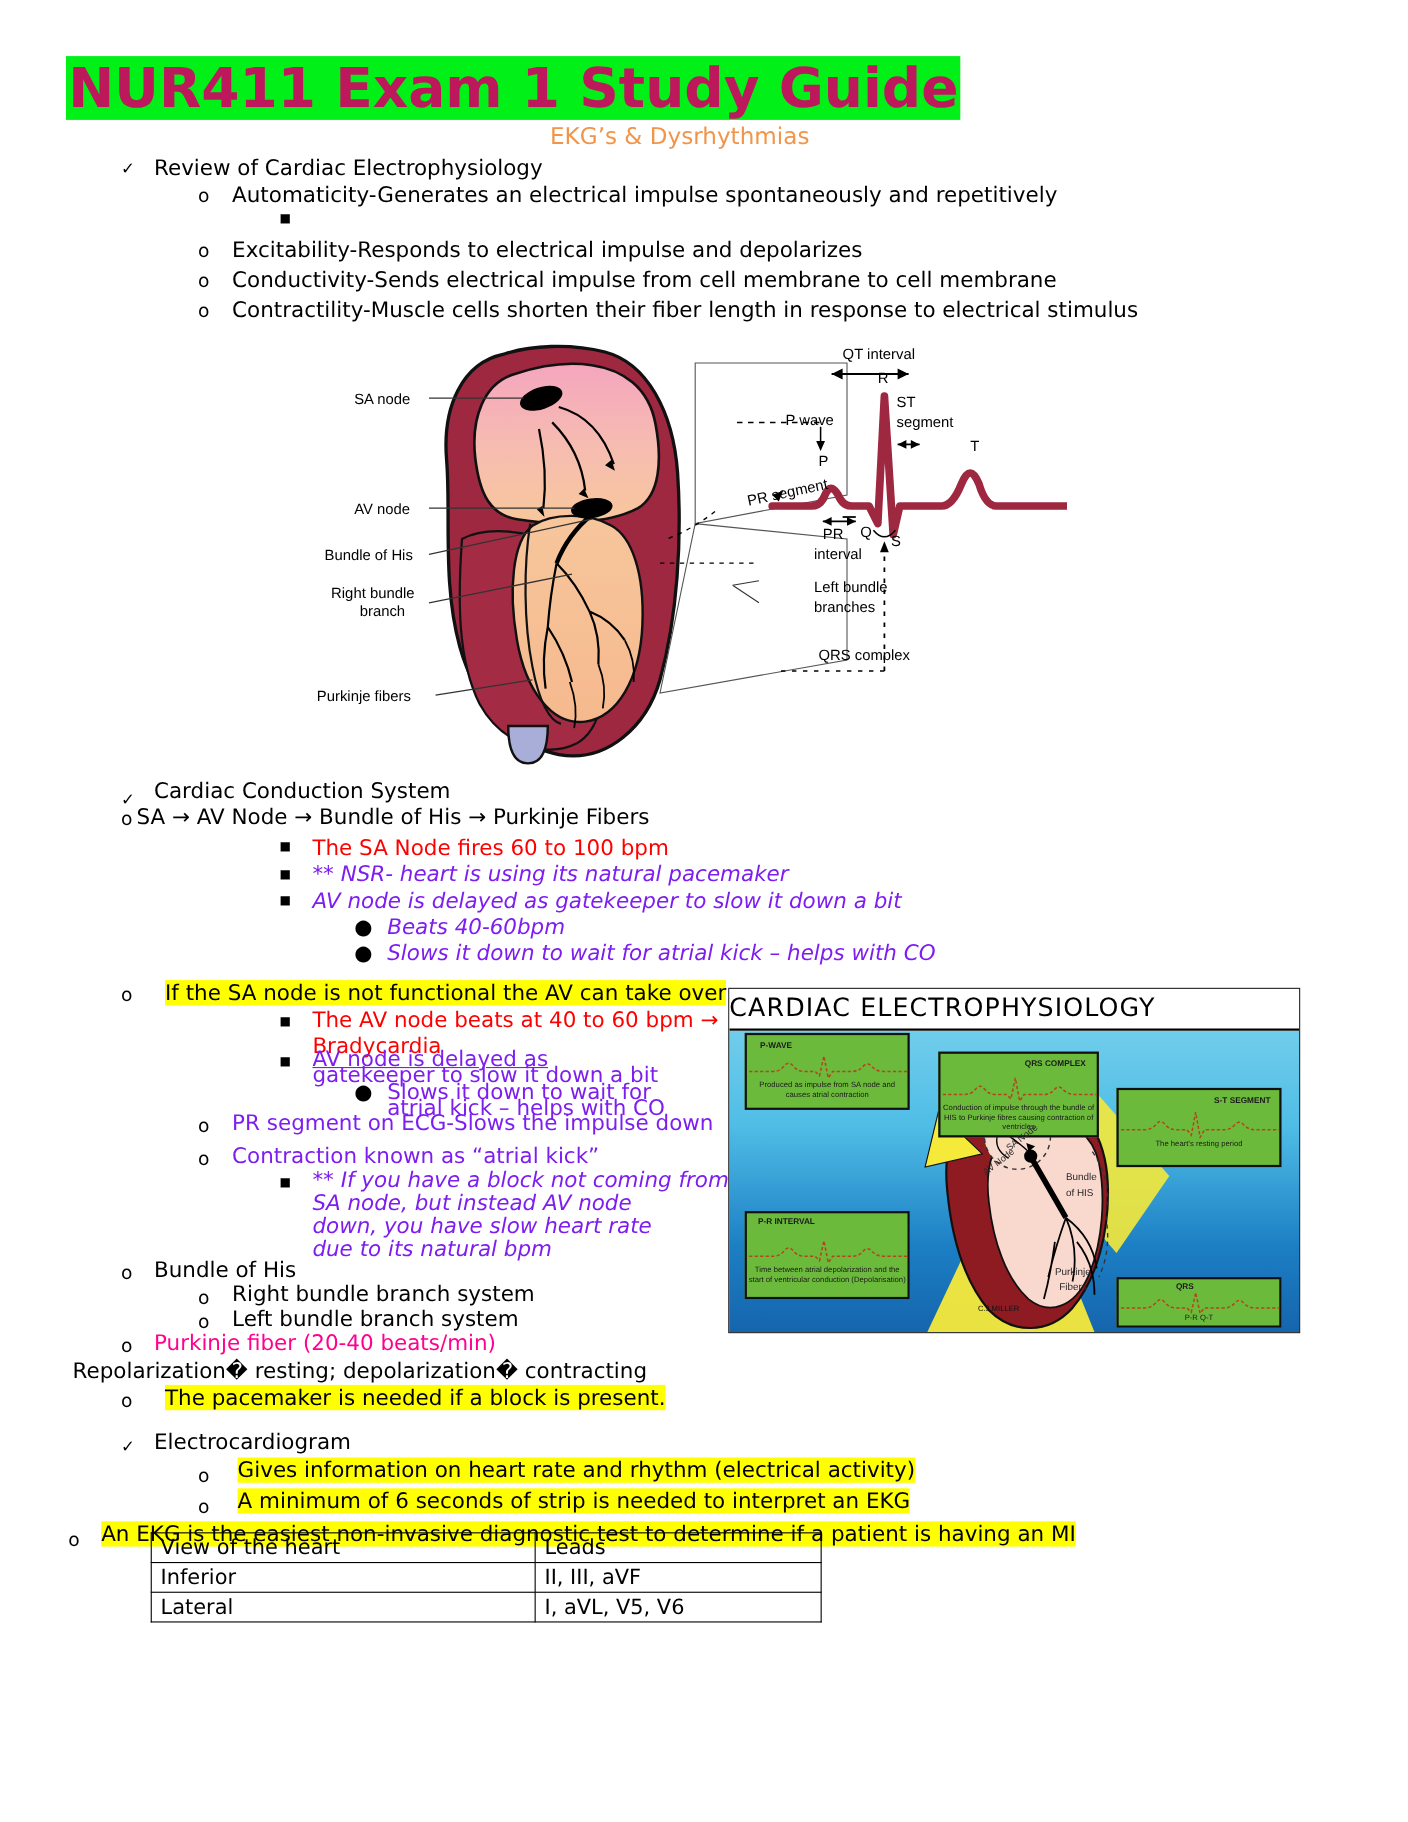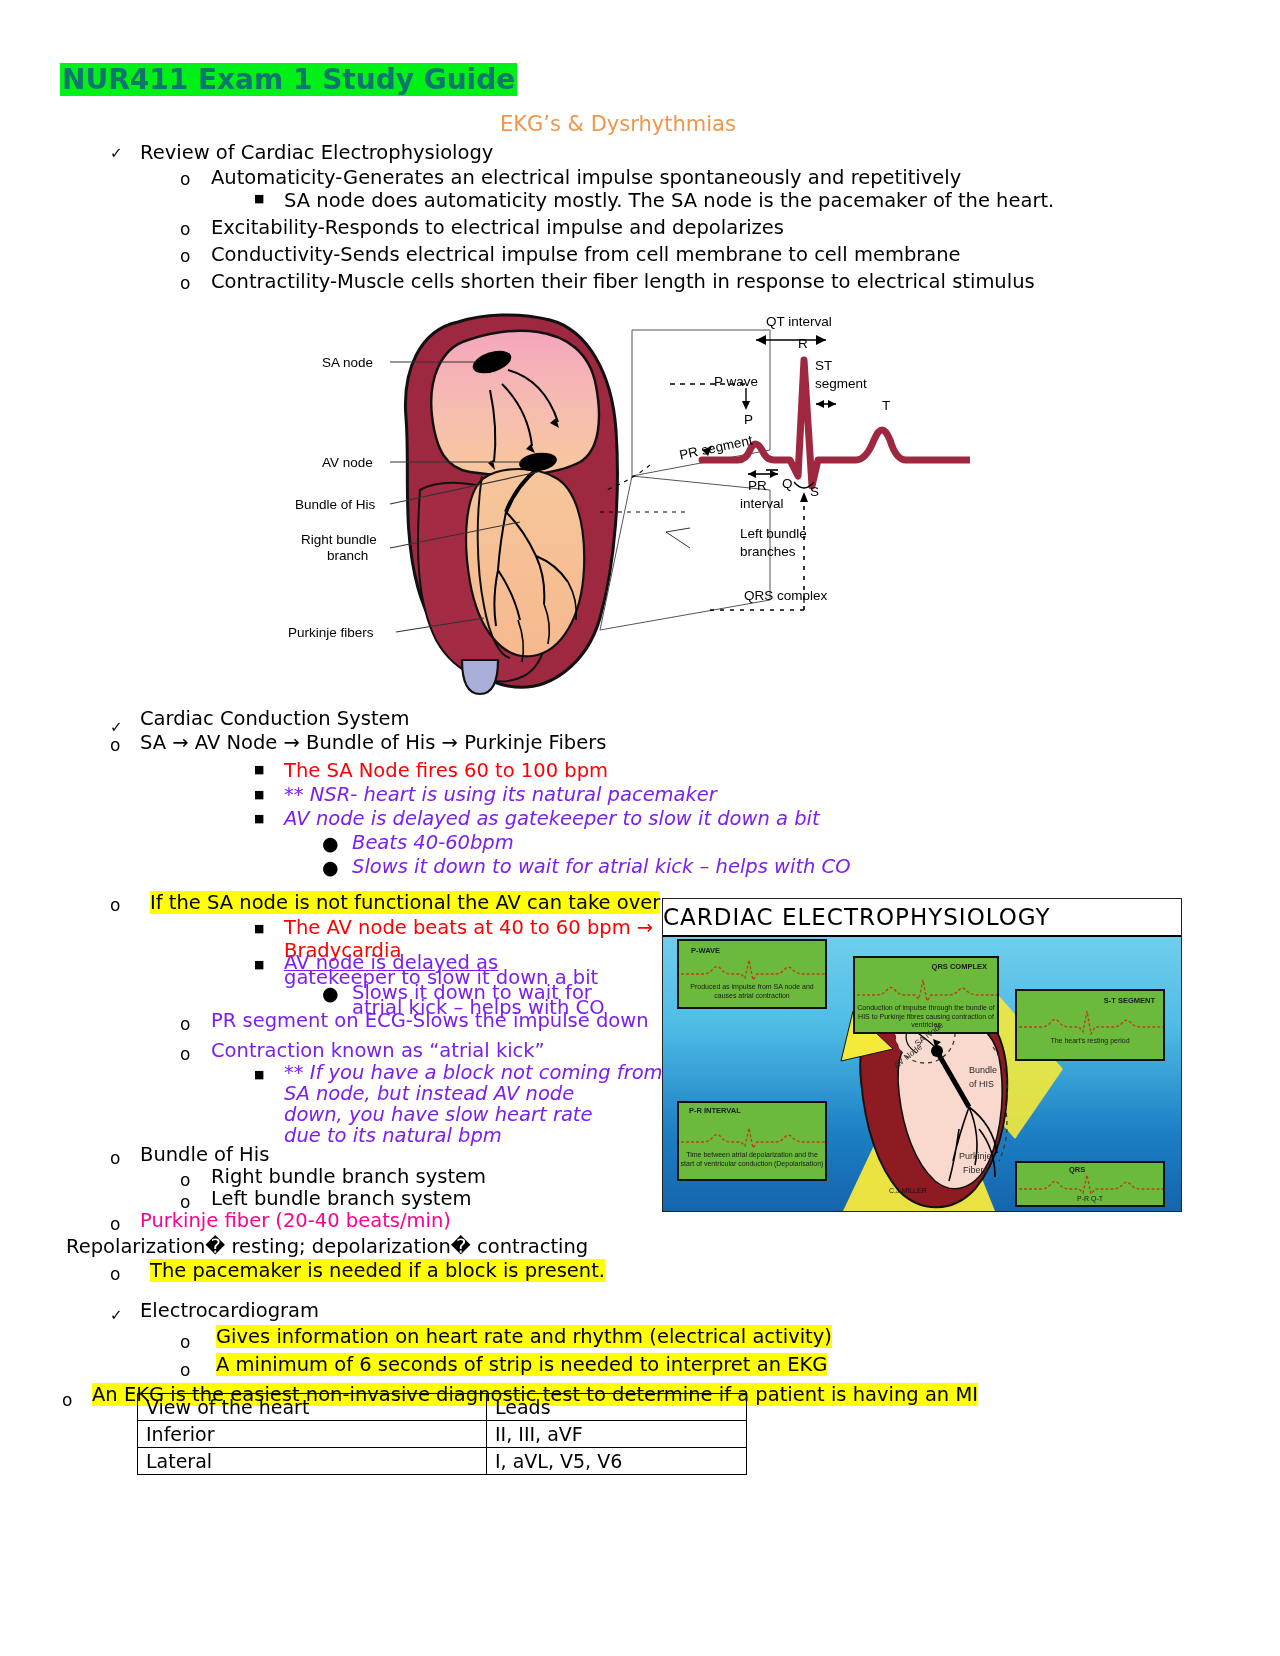--- a/index.html
+++ b/index.html
@@ -26,23 +26,23 @@
   .title-row {
     position: absolute;
     left: 60px;
     top: 55px;
   }
   .title {
     display: inline;
     background: #00f018;
     font-family: "DejaVu Sans", sans-serif;
     font-weight: bold;
-    font-size: 28px;
+    font-size: 50px;
     line-height: 50px;
-    color: #0f766e;
+    color: #be185d;
     letter-spacing: 0px;
     padding: 0 2px;
   }
   .subtitle {
     position: absolute;
     left: 500px;
     top: 112px;
     font-size: 21px;
     color: #f0954a;
     font-family: "DejaVu Sans", sans-serif;
@@ -183,21 +183,20 @@
   </div>
   <div class="subtitle">EKG’s &amp; Dysrhythmias</div>
 
   <span class="bullet chk" style="left:110px; top:144px;">✓</span>
   <div class="ln" style="left:140px; top:140px;">Review of Cardiac Electrophysiology</div>
 
   <span class="bullet" style="left:180px; top:169px;">o</span>
   <div class="ln" style="left:211px; top:165px;">Automaticity-Generates an electrical impulse spontaneously and repetitively</div>
 
   <span class="bullet sq" style="left:254px; top:192px;">■</span>
-  <div class="ln" style="left:284px; top:188px;">SA node does automaticity mostly. The SA node is the pacemaker of the heart.</div>
 
   <span class="bullet" style="left:180px; top:219px;">o</span>
   <div class="ln" style="left:211px; top:215px;">Excitability-Responds to electrical impulse and depolarizes</div>
 
   <span class="bullet" style="left:180px; top:246px;">o</span>
   <div class="ln" style="left:211px; top:242px;">Conductivity-Sends electrical impulse from cell membrane to cell membrane</div>
 
   <span class="bullet" style="left:180px; top:273px;">o</span>
   <div class="ln" style="left:211px; top:269px;">Contractility-Muscle cells shorten their fiber length in response to electrical stimulus</div>
 
@@ -320,21 +319,21 @@
     <div class="fig-label" style="left:528px; top:36px;">R</div>
     <div class="fig-label" style="left:512px; top:176px;">Q</div>
     <div class="fig-label" style="left:540px; top:184px;">S</div>
     <div class="fig-label" style="left:612px; top:98px;">T</div>
   </div>
 
   <span class="bullet chk" style="left:110px; top:718px;">✓</span>
   <div class="ln" style="left:140px; top:706px;">Cardiac Conduction System</div>
 
   <span class="bullet" style="left:110px; top:735px;">o</span>
-  <div class="ln" style="left:140px; top:730px;text-align:right;">SA → AV Node → Bundle of His → Purkinje Fibers</div>
+  <div class="ln" style="left:124px; top:730px;text-align:right;">SA → AV Node → Bundle of His → Purkinje Fibers</div>
 
   <span class="bullet sq" style="left:254px; top:763px;">■</span>
   <div class="ln red" style="left:284px; top:758px;">The SA Node fires 60 to 100 bpm</div>
 
   <span class="bullet sq" style="left:254px; top:788px;">■</span>
   <div class="ln violet ital" style="left:284px; top:782px;">** NSR- heart is using its natural pacemaker</div>
 
   <span class="bullet sq" style="left:254px; top:812px;">■</span>
   <div class="ln violet ital" style="left:284px; top:806px;">AV node is delayed as gatekeeper to slow it down a bit</div>
 

